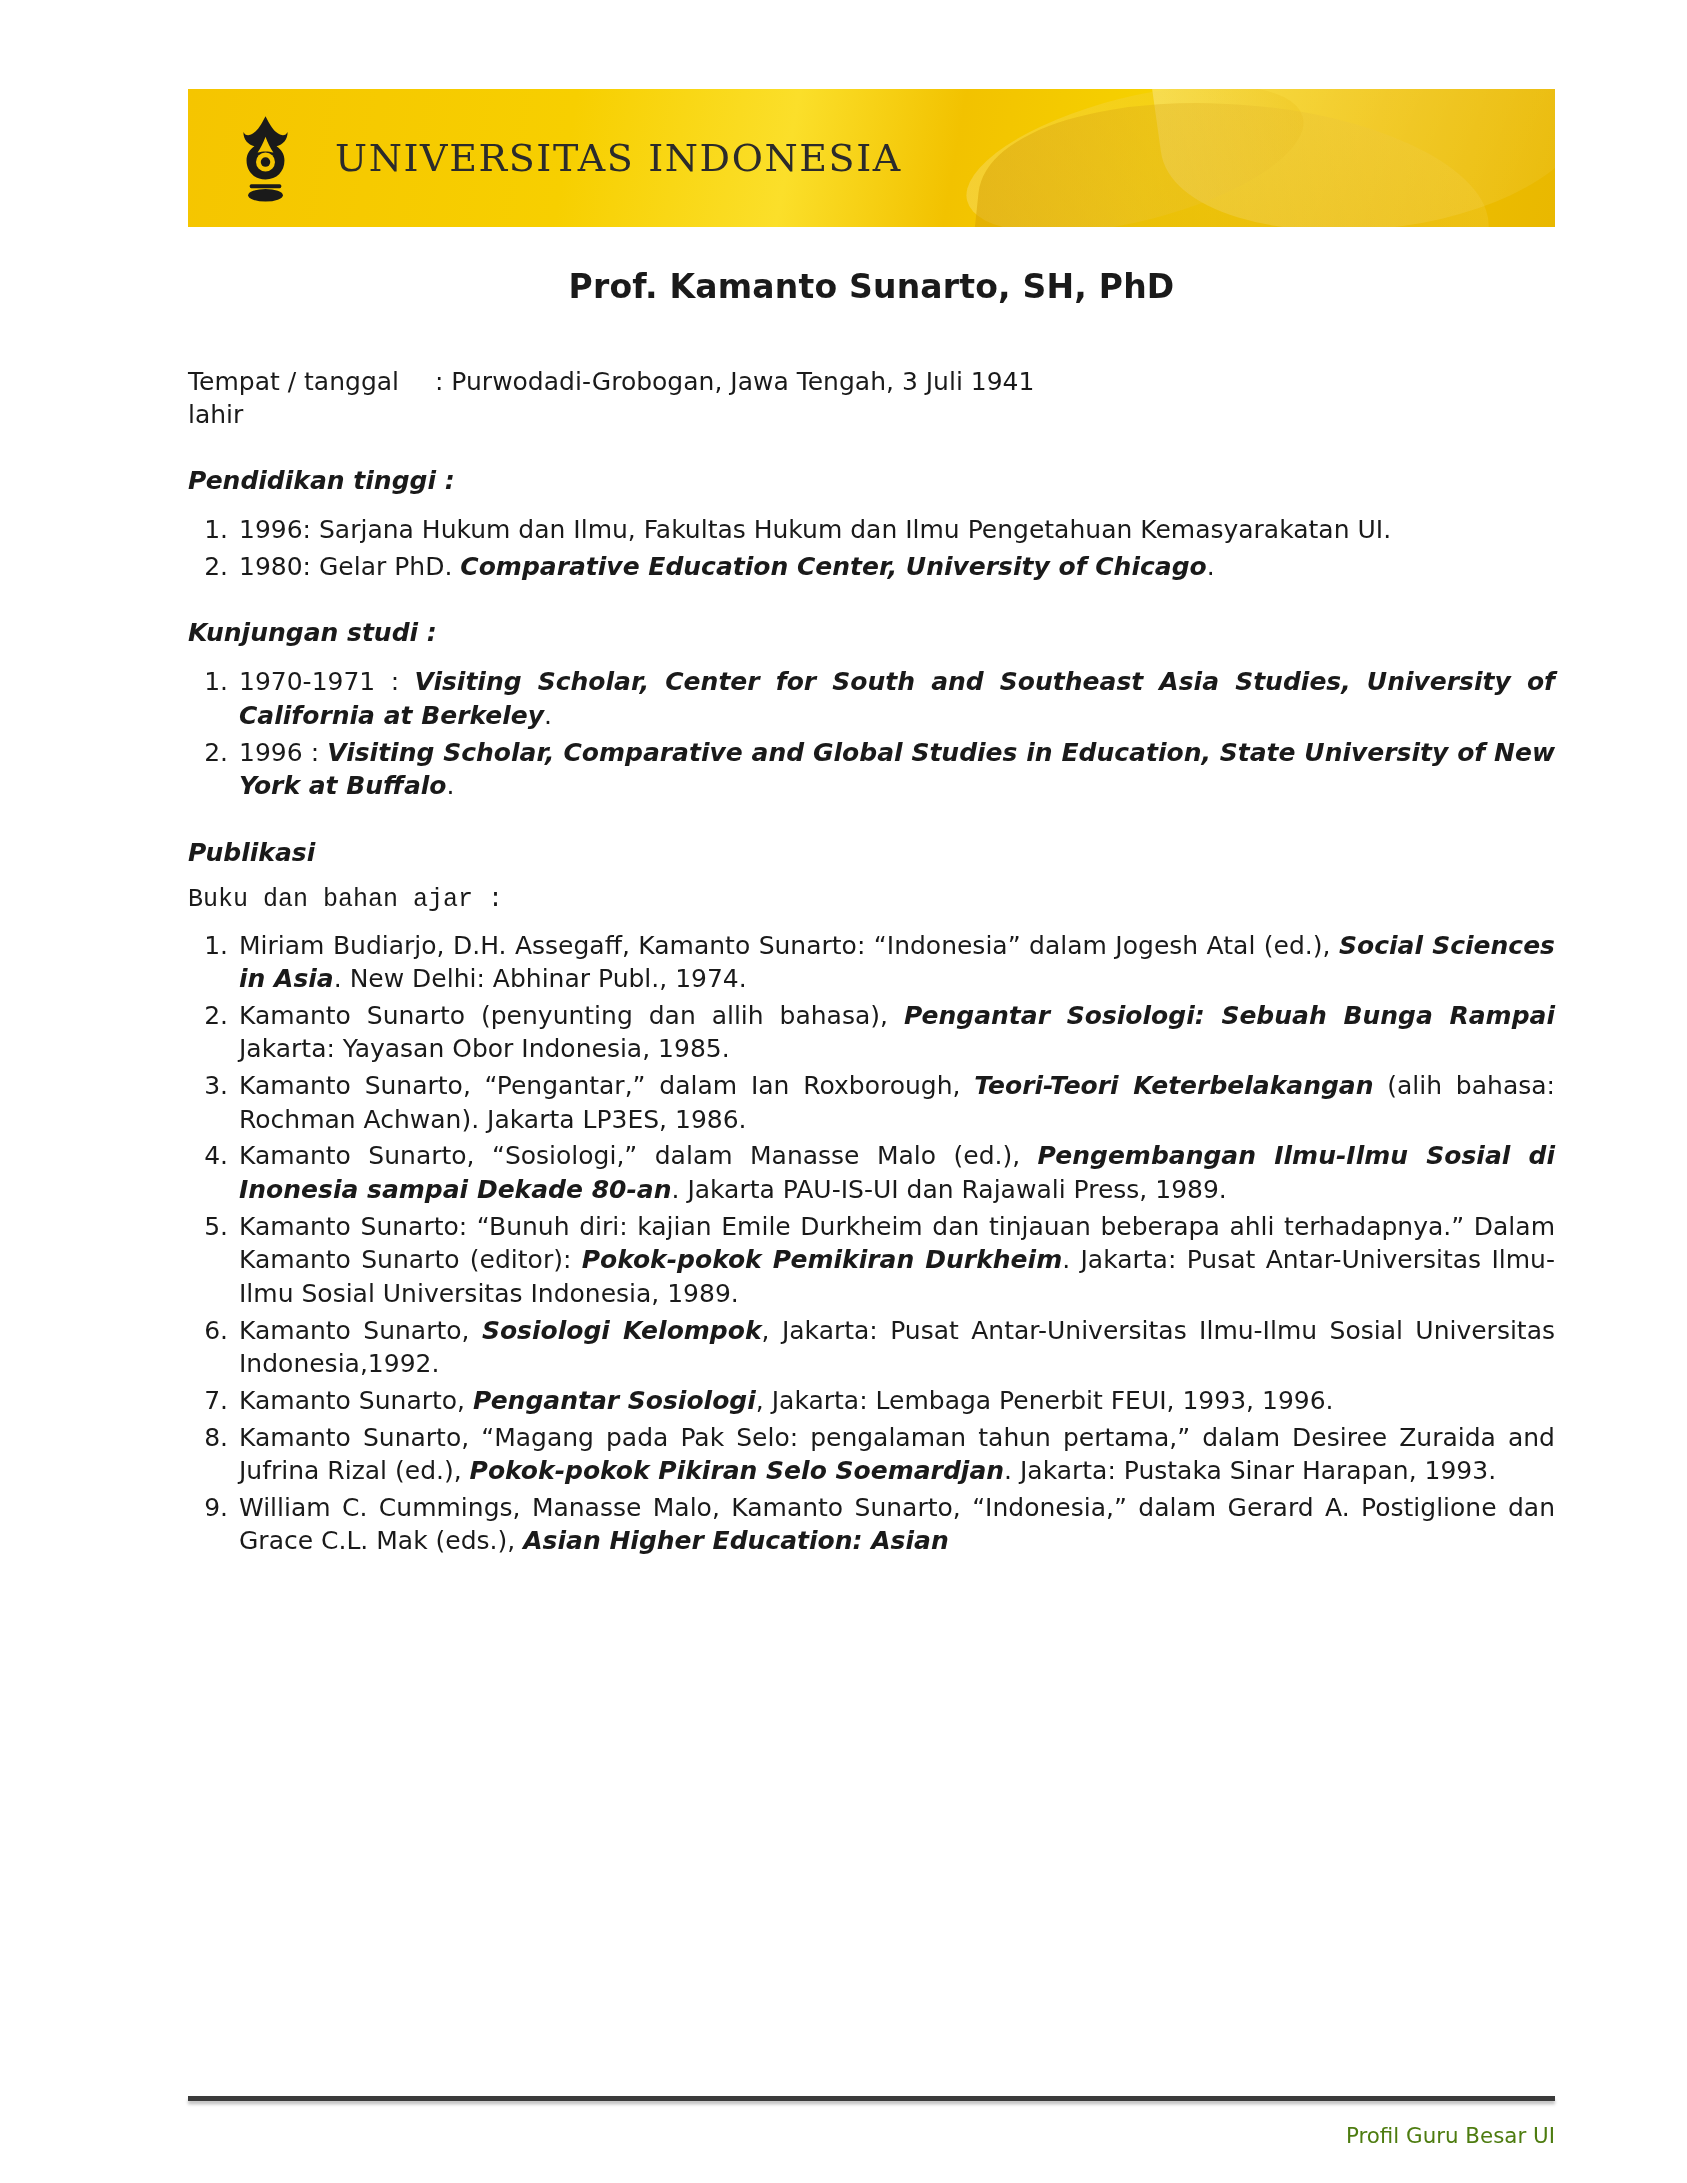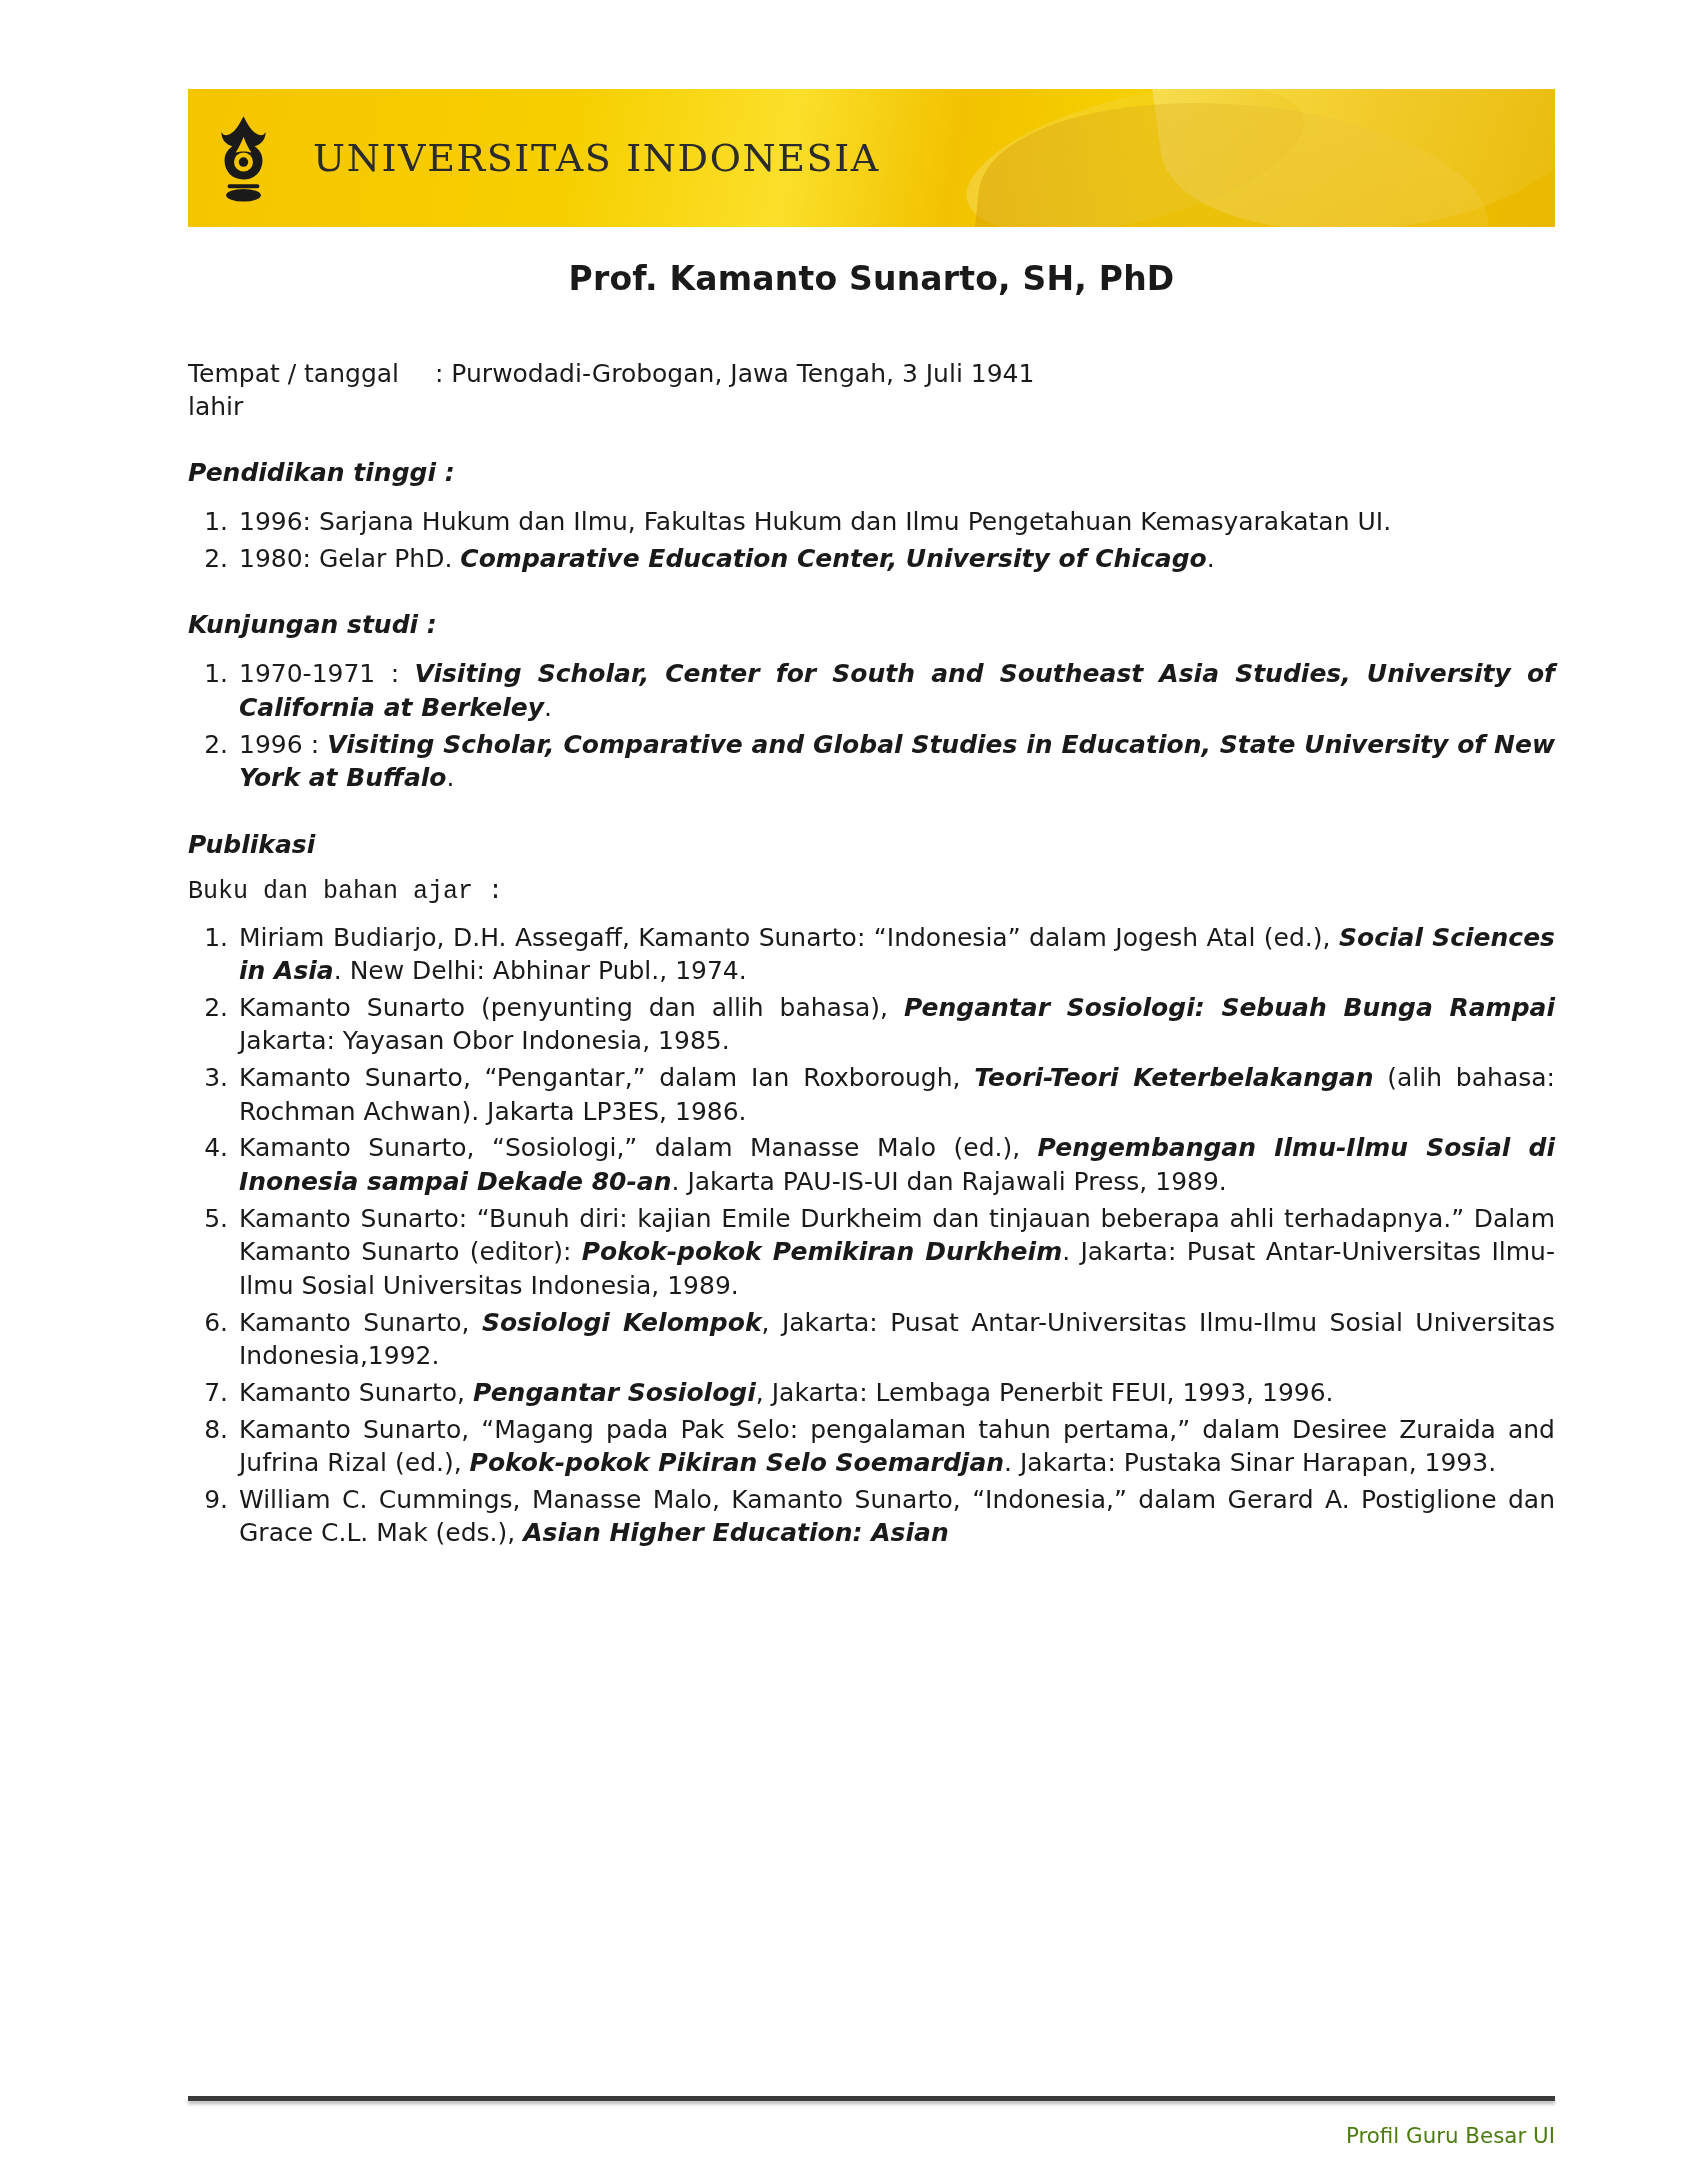--- a/index.html
+++ b/index.html
@@ -63,39 +63,39 @@
     border-radius: 50%;
     transform: rotate(-14deg);
     opacity: .6;
   }
   .banner-inner {
     position: relative;
     z-index: 3;
     display: flex;
     align-items: center;
     height: 100%;
-    padding-left: 16px;
+    padding-left: 38px;
   }
   .ui-logo {
     width: 79px;
     height: 91px;
     flex: 0 0 auto;
     margin-right: 30px;
   }
   .banner-title {
     font-family: "DejaVu Serif", serif;
     font-size: 38px;
     letter-spacing: 1.6px;
     color: #2b2b2b;
     white-space: nowrap;
   }
   
   .doc {
     margin: 0 132px 0 188px;
-    padding-top: 32px;
+    padding-top: 40px;
   }
   h1.title {
     text-align: center;
     font-size: 33px;
     font-weight: bold;
     margin: 0 0 59px 0;
     letter-spacing: 0.2px;
   }
   .idrow {
     display: flex;

